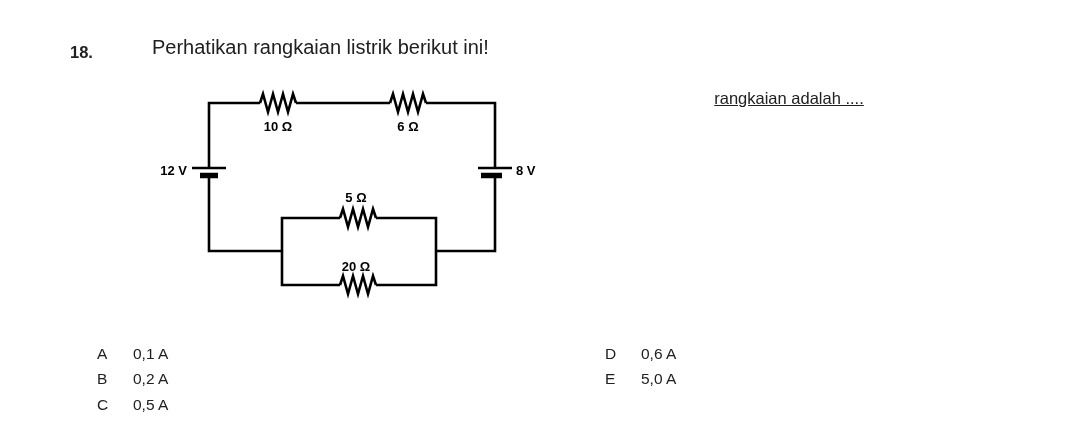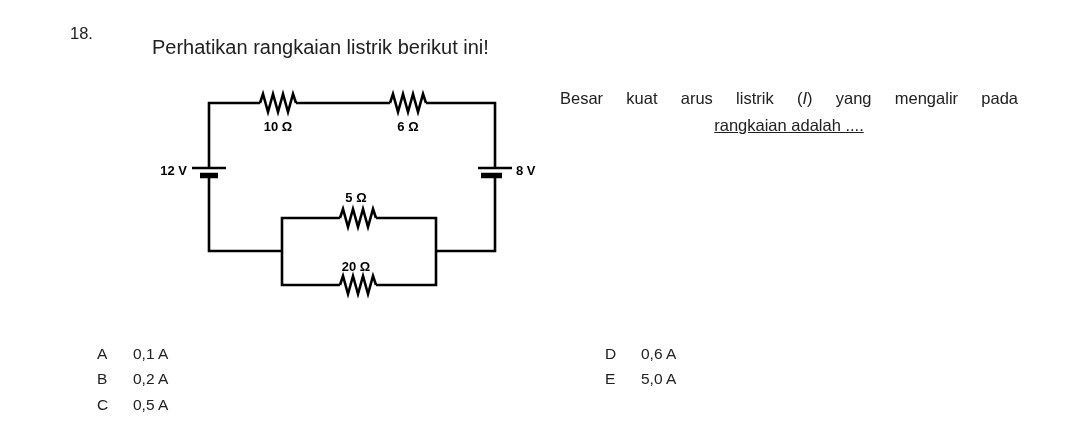--- a/index.html
+++ b/index.html
@@ -8,21 +8,21 @@
     height: 438px;
     background: #ffffff;
     position: relative;
     font-family: "Liberation Sans", sans-serif;
     color: #212121;
     overflow: hidden;
   }
   .abs { position: absolute; }
 
   
-  #q-number   { left: 70px;  top: 24px; font-size: 16.5px; }
+  #q-number   { left: 70px;  top: 43px; font-size: 16.5px; font-weight: bold; }
   #q-intro    { left: 152px; top: 36px; font-size: 20px; }
 
   
   #circuit-wrap { left: 150px; top: 88px; width: 400px; height: 225px; }
   #circuit-wrap svg { display: block; }
   .wire { fill: none; stroke: #000; stroke-width: 2.6; stroke-linejoin: miter; }
   .plate-thin  { stroke: #000; stroke-width: 2.4; }
   .plate-thick { stroke: #000; stroke-width: 5.5; }
   .clabel { font-family: "Liberation Sans", sans-serif; font-weight: bold; font-size: 13px; fill: #000; }
 
@@ -71,21 +71,20 @@
     <text class="clabel" x="278" y="123" text-anchor="middle">10 Ω</text>
     <text class="clabel" x="408" y="123" text-anchor="middle">6 Ω</text>
     <text class="clabel" x="356" y="194" text-anchor="middle">5 Ω</text>
     <text class="clabel" x="356" y="263" text-anchor="middle">20 Ω</text>
     <text class="clabel" x="187" y="167" text-anchor="end">12 V</text>
     <text class="clabel" x="516" y="167" text-anchor="start">8 V</text>
   </svg>
 </div>
 
 <div class="abs" id="prompt-block">
-  <div id="prompt-line1"><span>Besar kuat arus listrik (</span><span id="prompt-symbol">I</span><span>) yang mengalir pada</span></div>
   <div id="prompt-line2">rangkaian adalah ....</div>
 </div>
 
 <div class="abs options" id="options-left">
   <div class="opt-row">
     <span class="opt-letter">A</span>
     <span class="opt-value">0,1 A</span>
   </div>
   <div class="opt-row">
     <span class="opt-letter">B</span>

